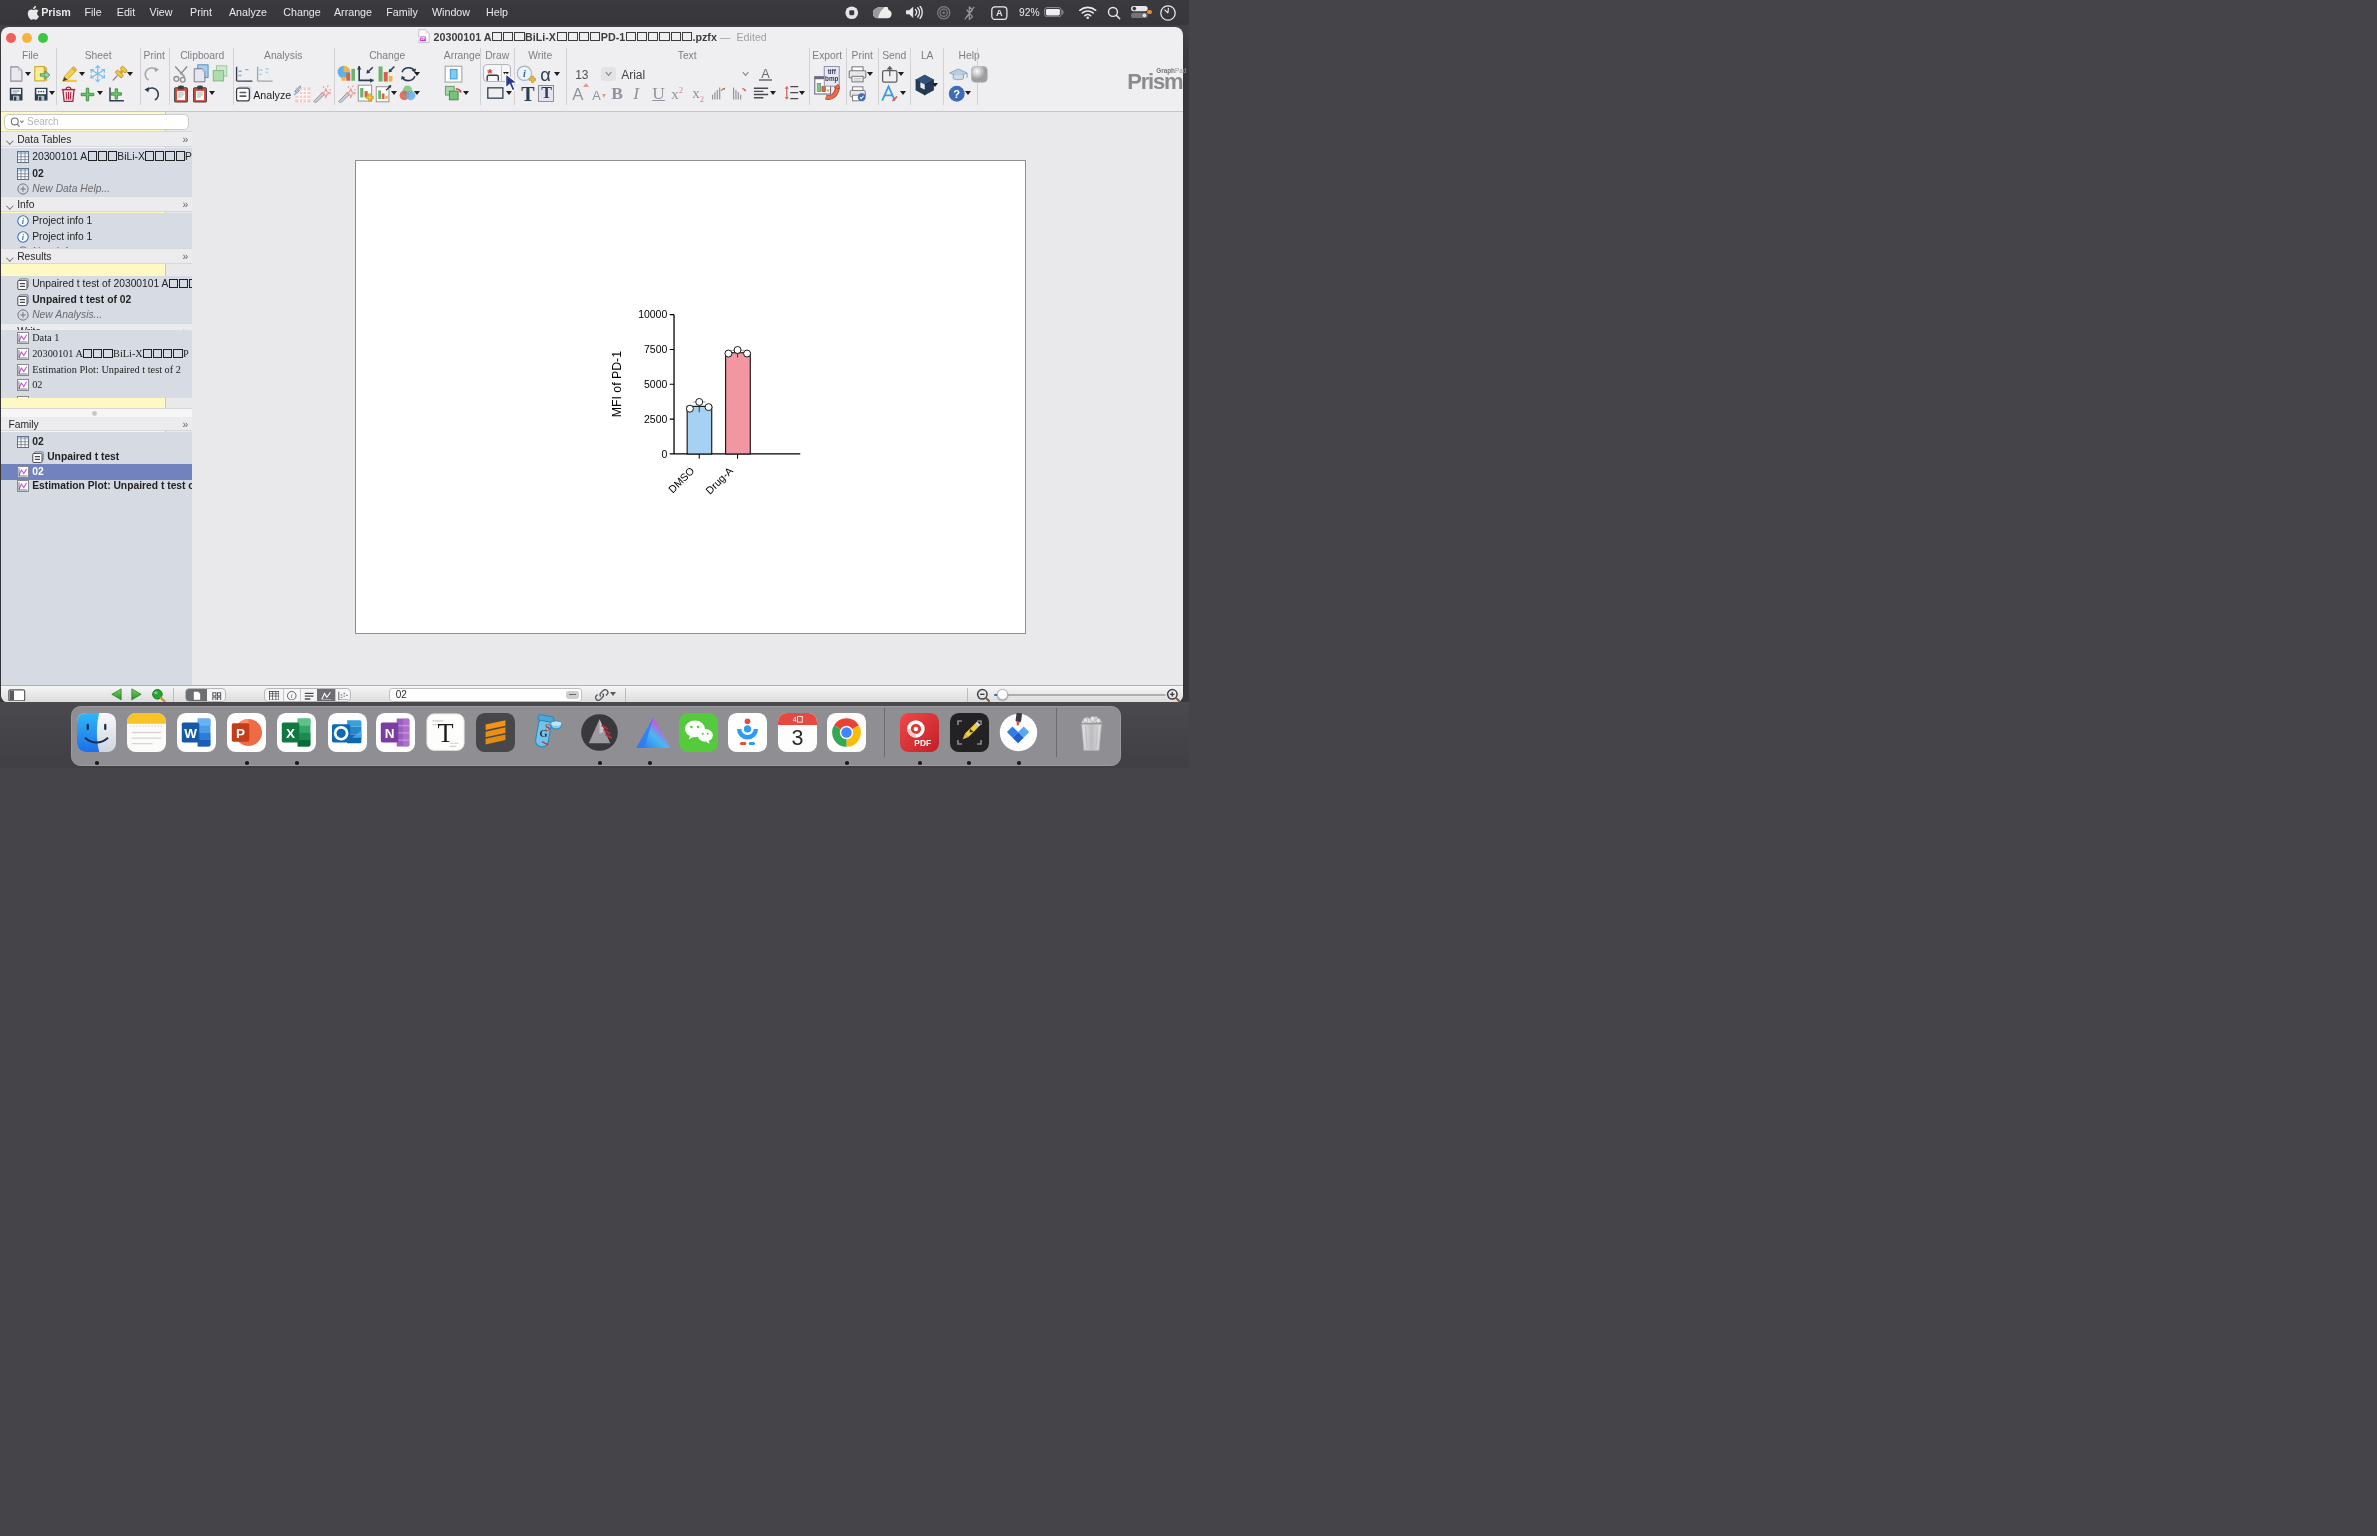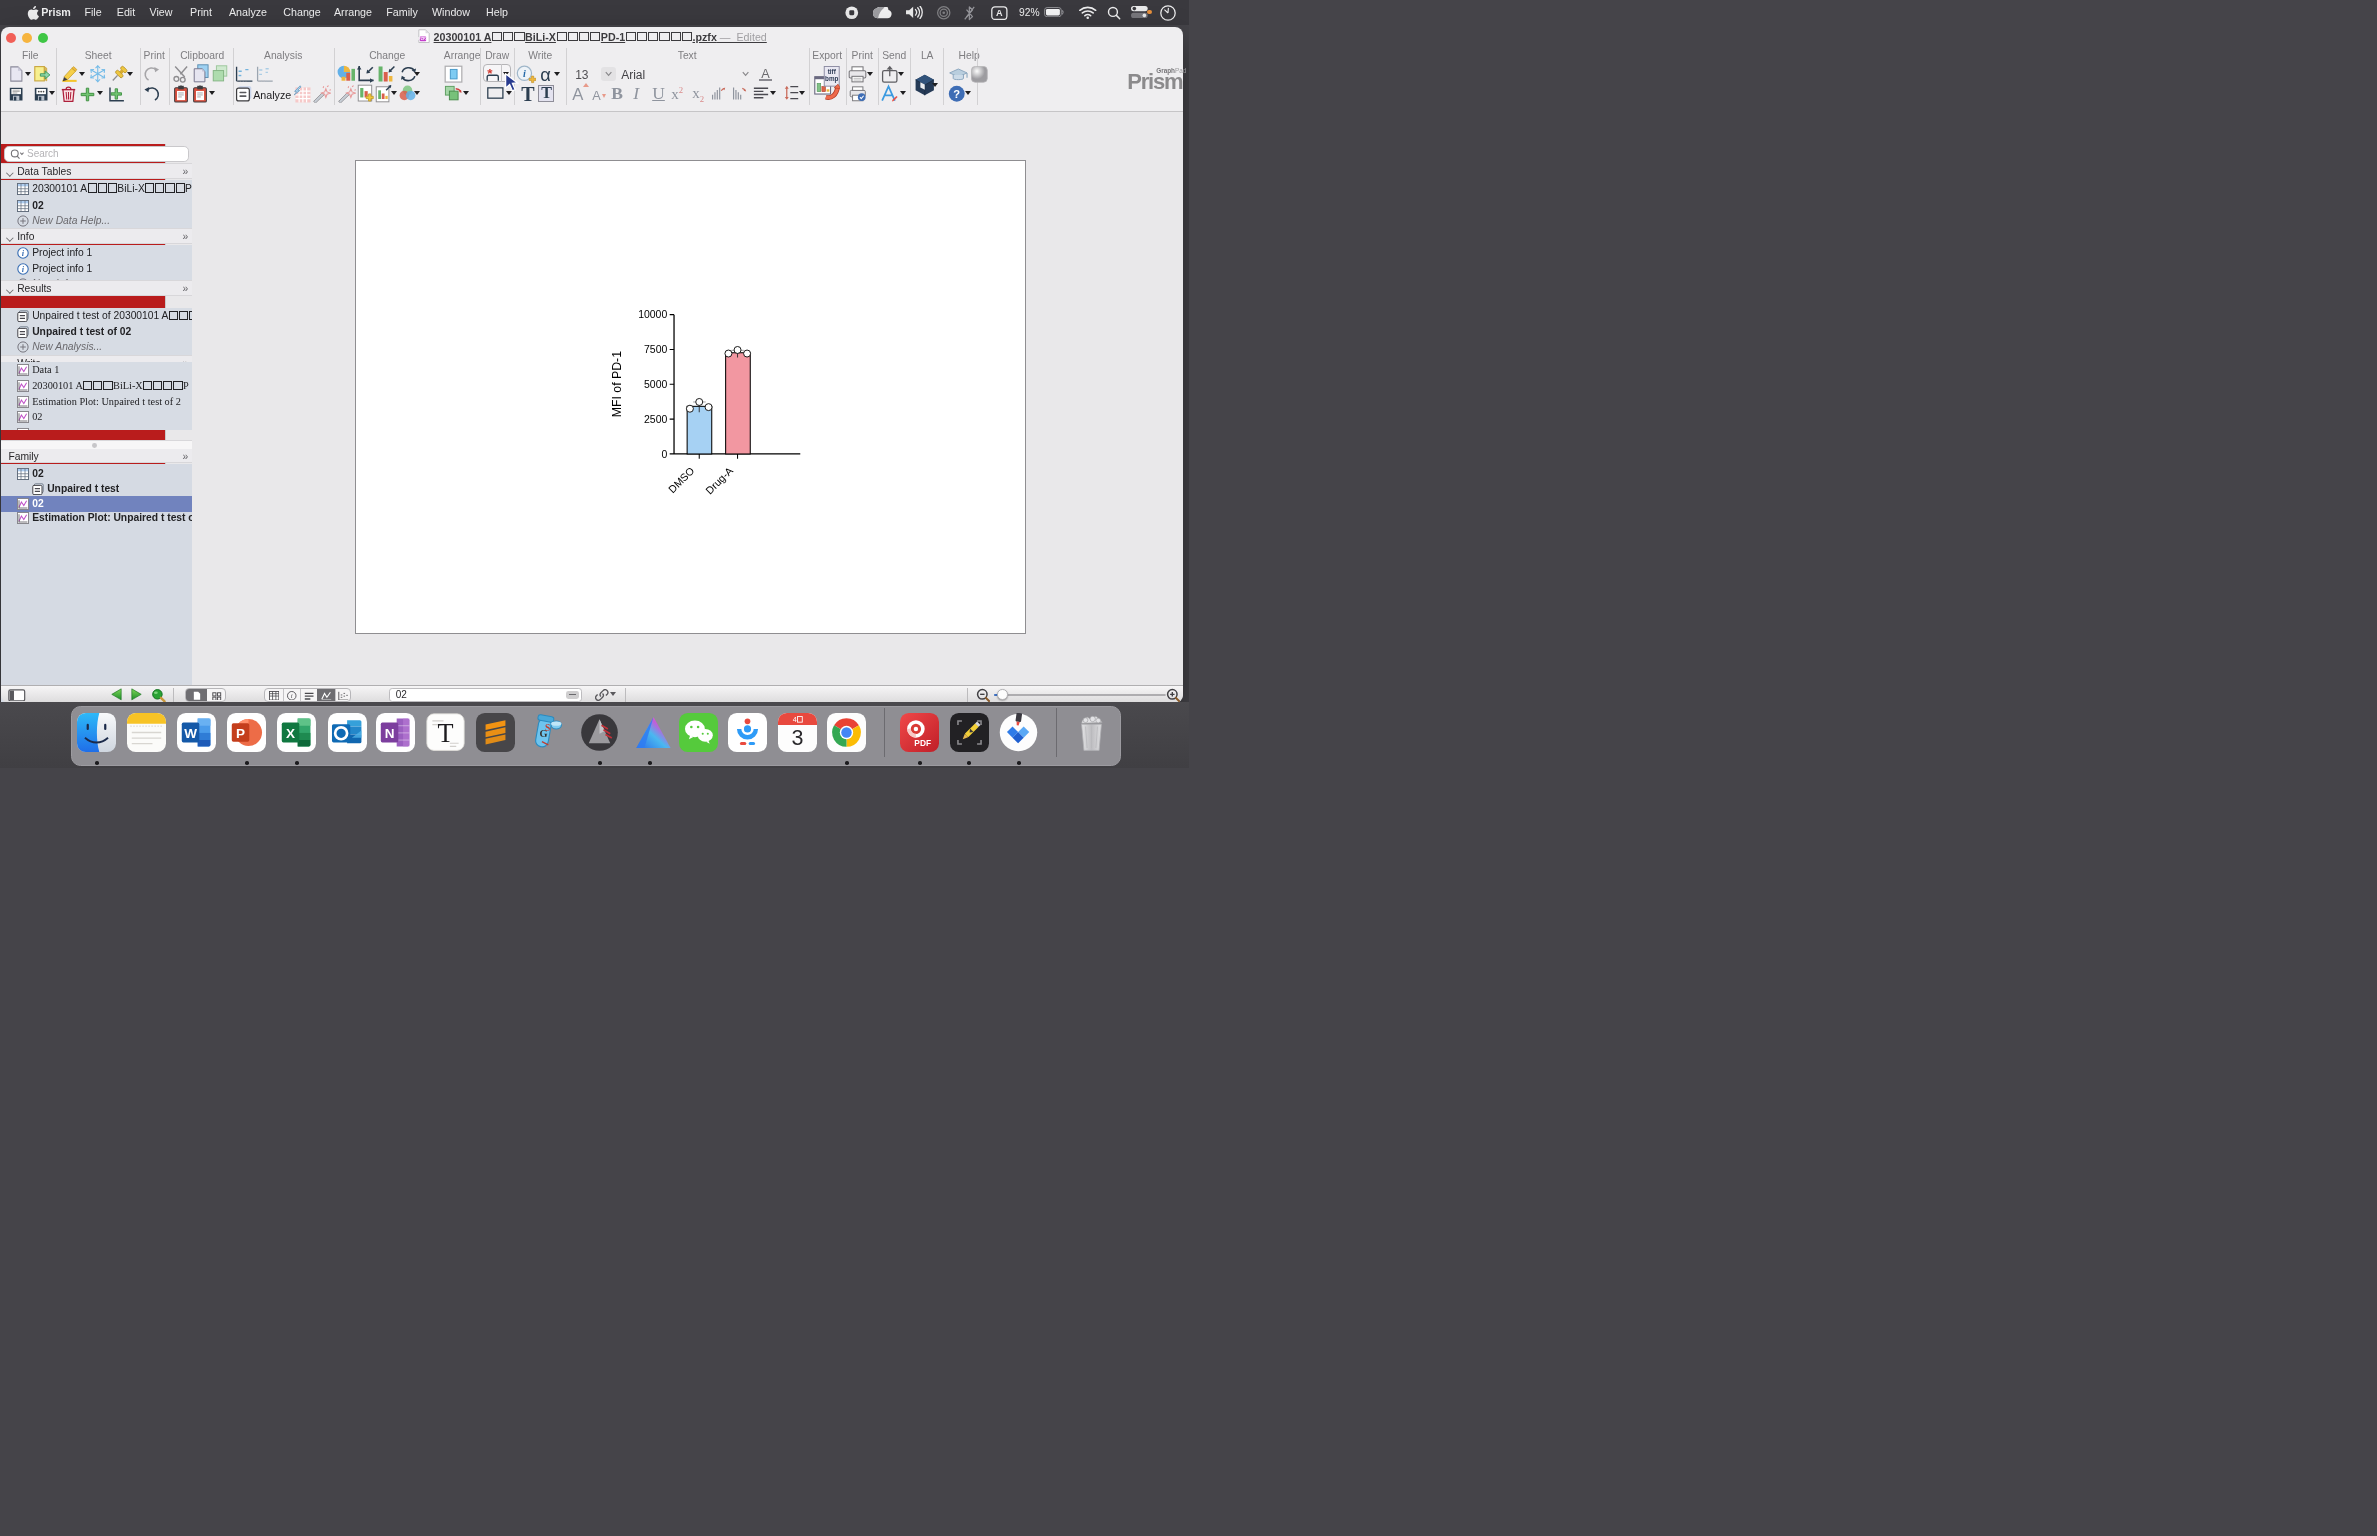--- a/index.html
+++ b/index.html
@@ -20,21 +20,21 @@
   #title .ed { color:#a09fa2; font-weight:normal; }
   
   #toolbar { position:absolute; left:0; top:-27px; width:100%; height:138px; }
   #toolbar .lbl { position:absolute; top:50px; transform:translateX(-50%); font-size:10.3px; color:#7e7d80; }
   #toolbar .sep { position:absolute; top:48px; height:57px; width:0.8px; background:#d2d1d3; }
   #tbline { position:absolute; left:0; top:84px; width:100%; height:0.8px; background:#c6c5c7; z-index:3; }
   .car { position:absolute; width:0; height:0; border-left:3.3px solid transparent; border-right:3.3px solid transparent; border-top:4.4px solid #1e1e20; }
   .ic { position:absolute; }
   
   #main { position:absolute; left:0; top:85px; width:100%; height:573px; background:#e9e8ea; }
-  #sidebar { position:absolute; left:0; top:0; width:165px; height:573px; background:#b91c1c; border-right:0.8px solid #c9c8ca;margin-top:32px; }
+  #sidebar { position:absolute; left:0; top:0; width:165px; height:573px; background:#fef9c3; border-right:0.8px solid #c9c8ca; }
   #sbsearch { position:absolute; left:2.8px; top:2px; width:185px; height:15.5px; background:#fff; border:0.8px solid #c9c8cb; border-radius:4.8px; color:#b4b3b6; font-size:10px; line-height:14.3px; }
   .sbband { position:absolute; left:0; width:191px; height:16.3px; background:#ecebee; border-top:0.8px solid #d8d7da; border-bottom:0.8px solid #d8d7da; font-size:10.3px; color:#28272a; line-height:16px; }
   .sbband .tri { position:absolute; left:5.6px; top:5.6px; width:5.6px; height:5.6px; border-right:1.4px solid #69686b; border-bottom:1.4px solid #69686b; transform:rotate(45deg) scale(.9); transform-origin:center; }
   .sbband .nm { position:absolute; left:16px; top:0; }
   .sbband .mr { position:absolute; right:4.8px; top:0; color:#636266; letter-spacing:-0.8px; font-size:10.3px; }
   .sbitems { position:absolute; left:0; width:191px; background:#d7dce4; overflow:hidden; }
   .row { position:absolute; left:0; width:191px; height:16px; font-size:10.3px; color:#222225; line-height:16px; overflow:hidden; }
   .row .tx { position:absolute; left:31px; top:0; white-space:nowrap; }
   .row.b .tx { font-weight:bold; }
   .row .icn { position:absolute; left:16px; top:2px; width:12px; height:12px; }
@@ -122,21 +122,21 @@
       <circle cx="10" cy="10" r="9" stroke="#ededee" stroke-width="1.6" fill="none"></circle>
       <path d="M10 10 L5.5 5.8 M10 10 L10.5 3.6" stroke="#ededee" stroke-width="1.4"></path>
     </svg>
 </div>
 
 <div id="window">
   <div id="titlebar">
     <div class="tl" style="left:5.2px; background:#f15f57;"></div>
     <div class="tl" style="left:21px; background:#f6b43e;"></div>
     <div class="tl" style="left:37px; background:#3fc645;"></div>
-    <div id="title"><span style="display:inline-flex;align-items:center;gap:4px;text-decoration:underline;">
+    <div id="title"><span style="display:inline-flex;align-items:center;gap:4px;">
           <svg width="12" height="14.3" viewBox="0 0 15 18" style="font-size:13.5px">
             <path d="M1 1 h8.5 L14 5.5 V17 H1z" fill="#fff" stroke="#b6b5b8" stroke-width="1"></path>
             <path d="M9.5 1 L14 5.5 H9.5z" fill="#dddce0"></path>
             <rect x="2.2" y="9.5" width="8" height="6" rx="1" fill="#c33fcb"></rect>
             <text x="6.2" y="14.4" font-size="4.6" fill="#fff" text-anchor="middle" font-family="Liberation Sans" font-weight="bold">PZFX</text>
           </svg>
           <span>20300101 A<i class="cj"></i><i class="cj"></i><i class="cj"></i>BiLi-X<i class="cj"></i><i class="cj"></i><i class="cj"></i><i class="cj"></i>PD-1<i class="cj"></i><i class="cj"></i><i class="cj"></i><i class="cj"></i><i class="cj"></i><i class="cj"></i>.pzfx<span class="ed">&nbsp;—&nbsp; Edited</span></span>
         </span></div>
   </div>
   <div id="toolbar">

